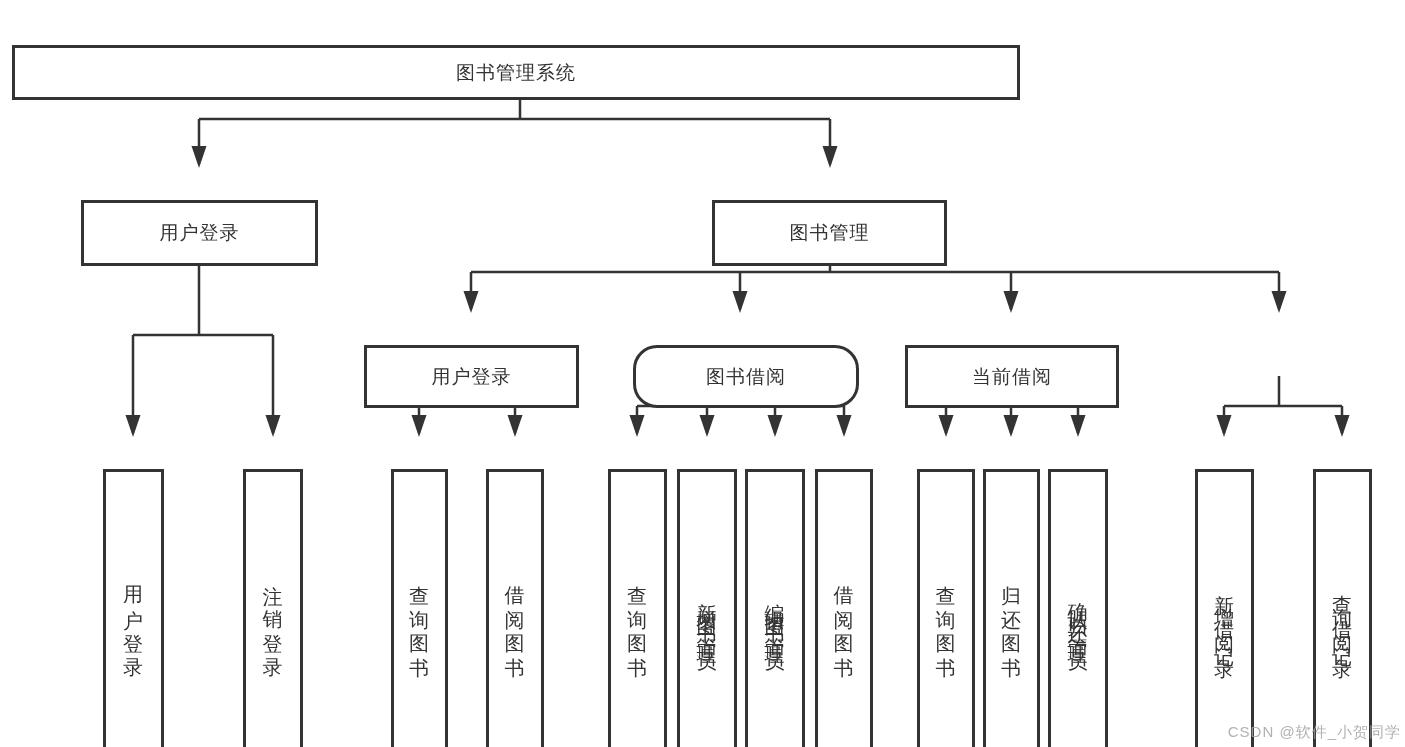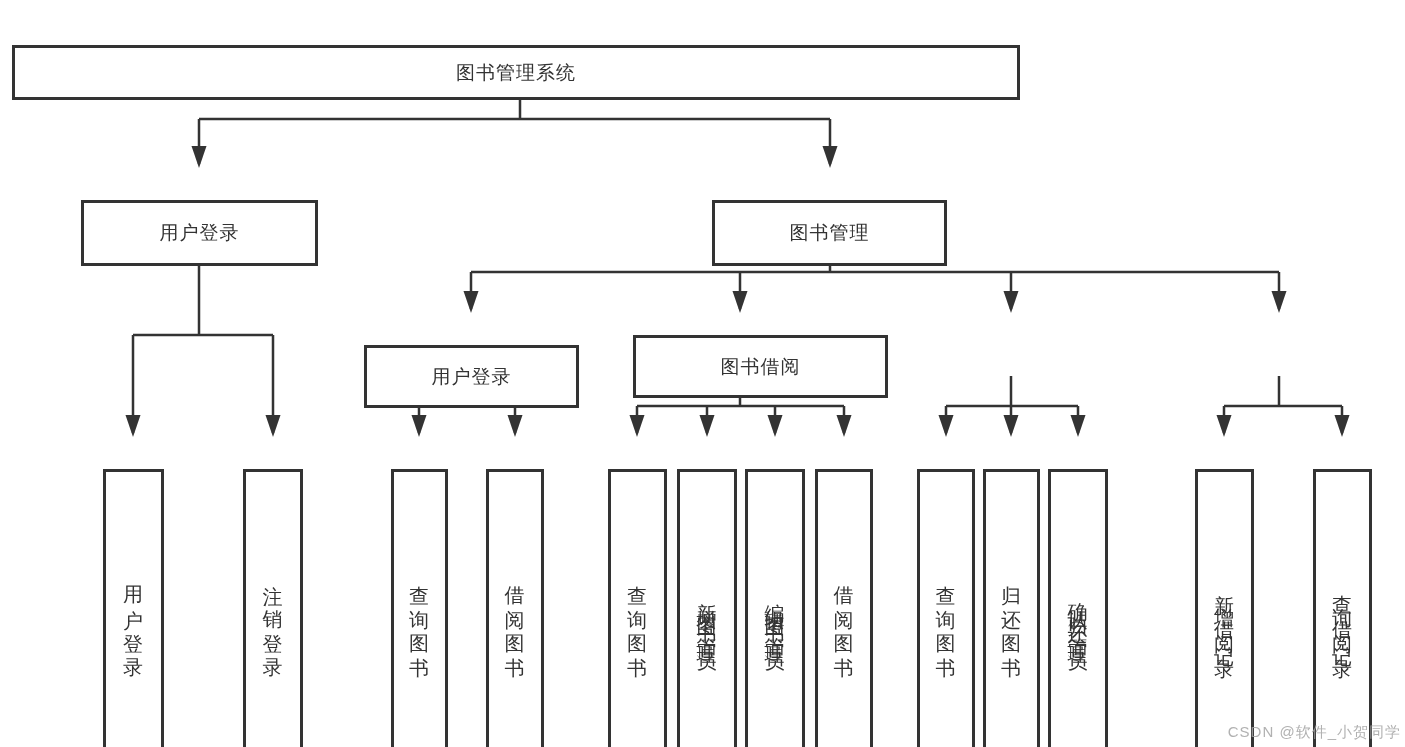--- a/index.html
+++ b/index.html
@@ -126,22 +126,25 @@
   <div class="box h-label" style="left:81px; top:168px; width:237px; height:66px;">
     <span>用户登录</span>
   </div>
   <div class="box h-label" style="left:712px; top:168px; width:235px; height:66px;text-align:center;">
     <span>图书管理</span>
   </div>
 
   <div class="box h-label" style="left:364px; top:313px; width:215px; height:63px;">
     <span>用户登录</span>
   </div>
-  <div class="box h-label" style="left:633px; top:303px; width:255px; height:63px;">
+  <div class="box h-label" style="left:633px; top:313px; width:226px; height:63px;border-radius:24px;">
     <span>图书借阅</span>
+  </div>
+  <div class="box h-label" style="left:905px; top:313px; width:214px; height:63px;">
+    <span>当前借阅</span>
   </div>
 
   <div class="box leaf" style="left:103px; width:61px;">
     <span class="vtext len4">用户登录</span>
   </div>
   <div class="box leaf" style="left:243px; width:60px;">
     <span class="vtext len4">注销登录</span>
   </div>
 
   <div class="box leaf" style="left:391px; width:57px;">

